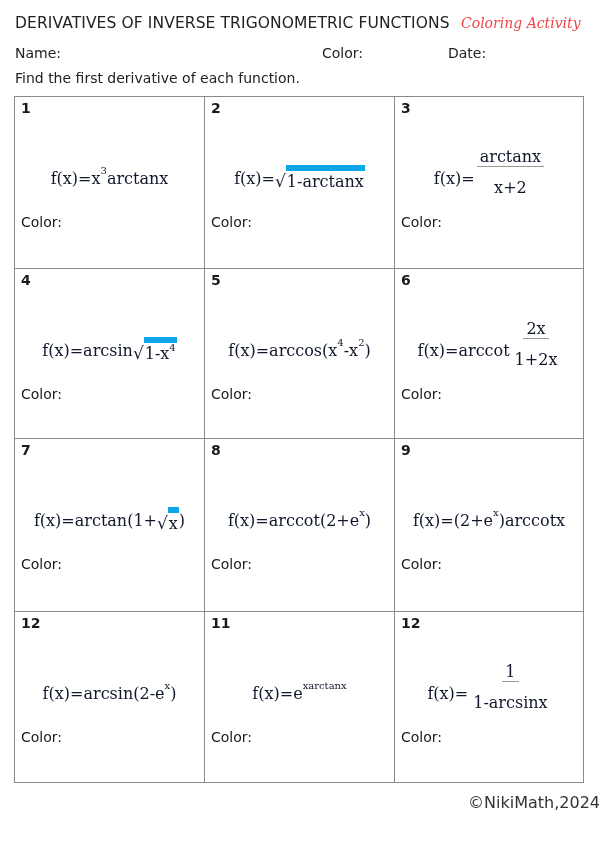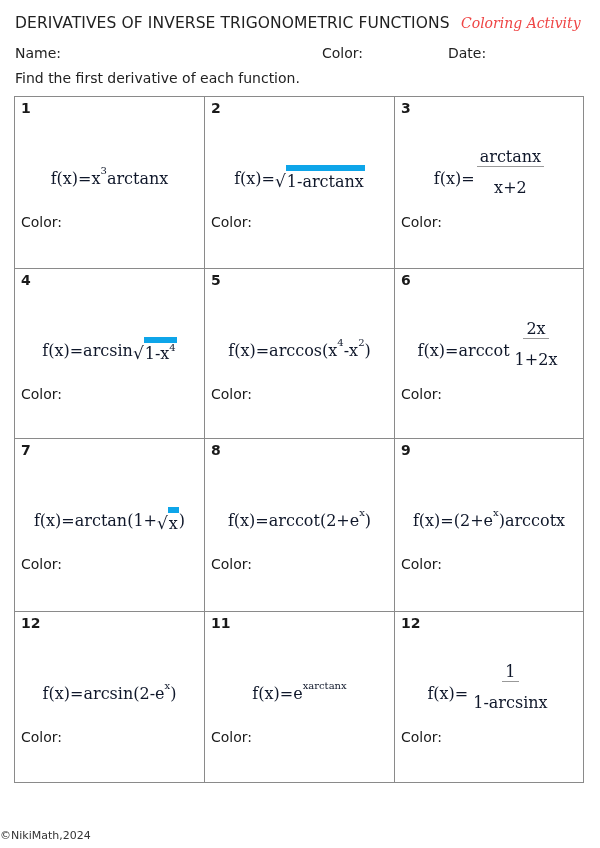--- a/index.html
+++ b/index.html
@@ -15,21 +15,21 @@
   .num { position: absolute; left: 6px; top: 3px; font-weight: bold; font-size: 14px; }
   .color { position: absolute; left: 6px; top: 117px; font-weight: normal; font-size: 14px; }
   .expr { position: absolute; left: 0; right: 0; top: 60px; height: 42px; display: flex; align-items: center; justify-content: center; font-family: "DejaVu Serif", serif; font-size: 16px; white-space: nowrap; color: #0f172a; }
   .expr sup { font-size: 10px; vertical-align: 0; position: relative; top: -8px; }
   .sqrt { display: inline-flex; align-items: flex-end; }
   .sqrt .rad { font-size: 17px; }
   .sqrt .under { border-top: 6px solid #0ea5e9; padding: 1px 1px 0 1px; }
   .frac { display: inline-flex; flex-direction: column; align-items: center; vertical-align: middle; margin-left: 2px; }
   .frac .n { padding: 0 3px; border-bottom: 1px solid #999; line-height: 18px; }
   .frac .d { padding: 12px 3px; line-height: 18px; }
-  .footer { position: absolute; left: 0; right: 0; top: 793px; text-align: left; font-size: 11px; color: #333; margin-top: 36px; }
+  .footer { position: absolute; left: 0; right: 0; top: 793px; text-align: right; font-size: 16px; color: #333; }
 </style>
 </head>
 <body>
 
 <div class="title">DERIVATIVES OF INVERSE TRIGONOMETRIC FUNCTIONS</div>
 <div class="subtitle">Coloring Activity</div>
 <div class="field" style="left:15px">Name:</div>
 <div class="field" style="left:322px">Color:</div>
 <div class="field" style="left:448px">Date:</div>
 <div class="instr">Find the first derivative of each function.</div>

